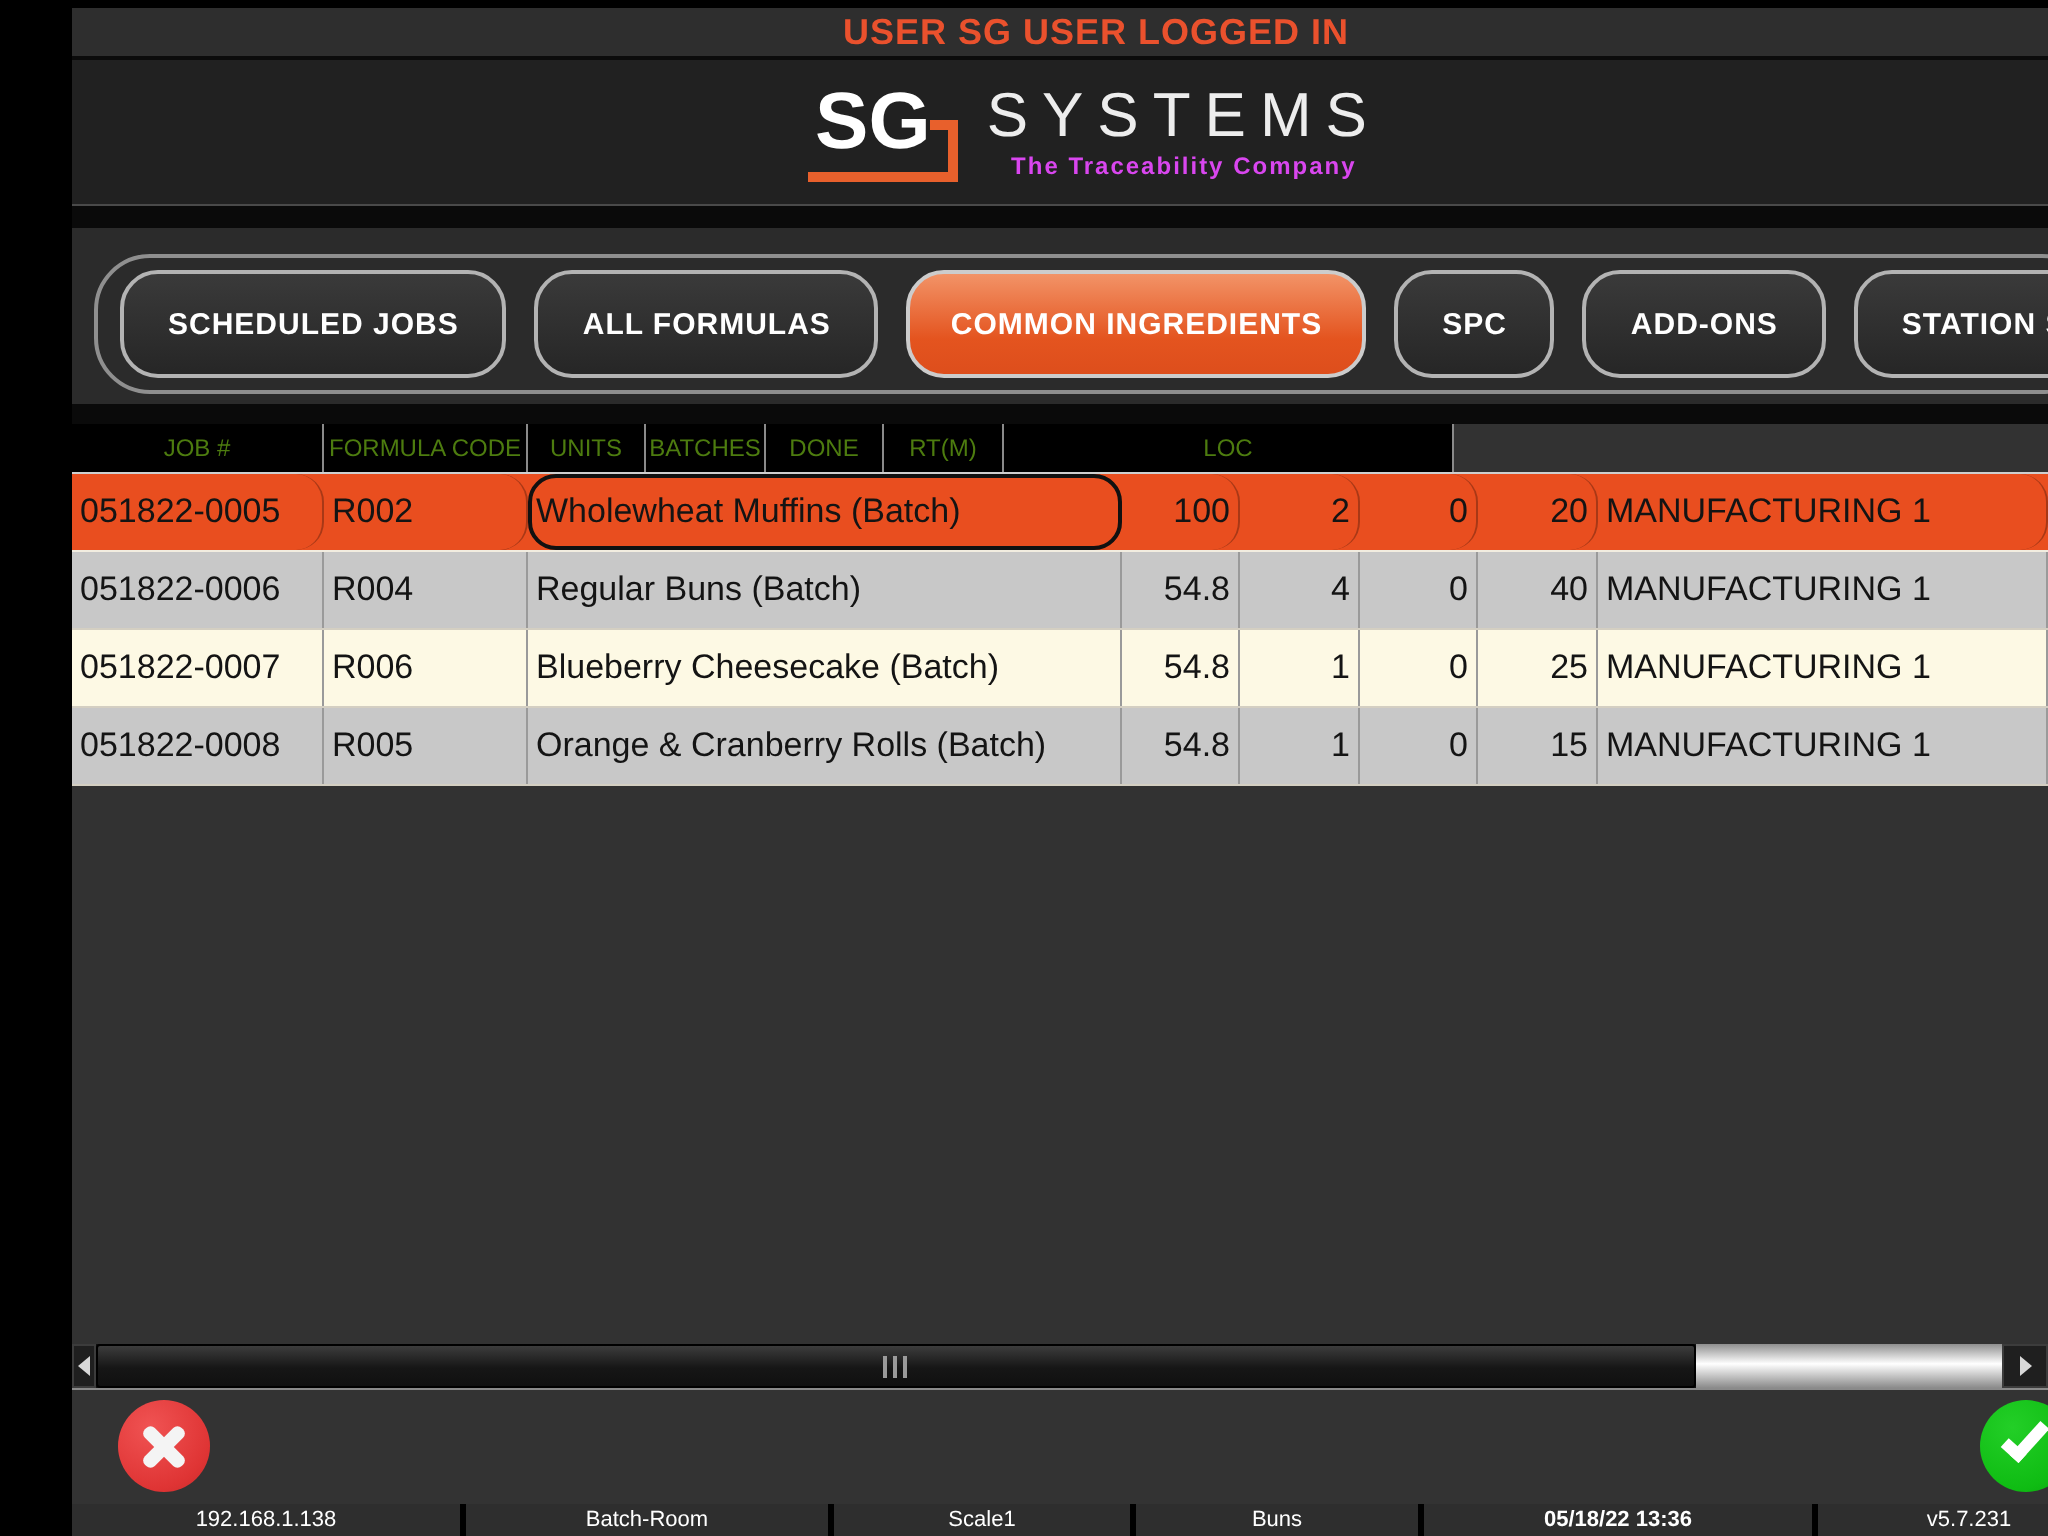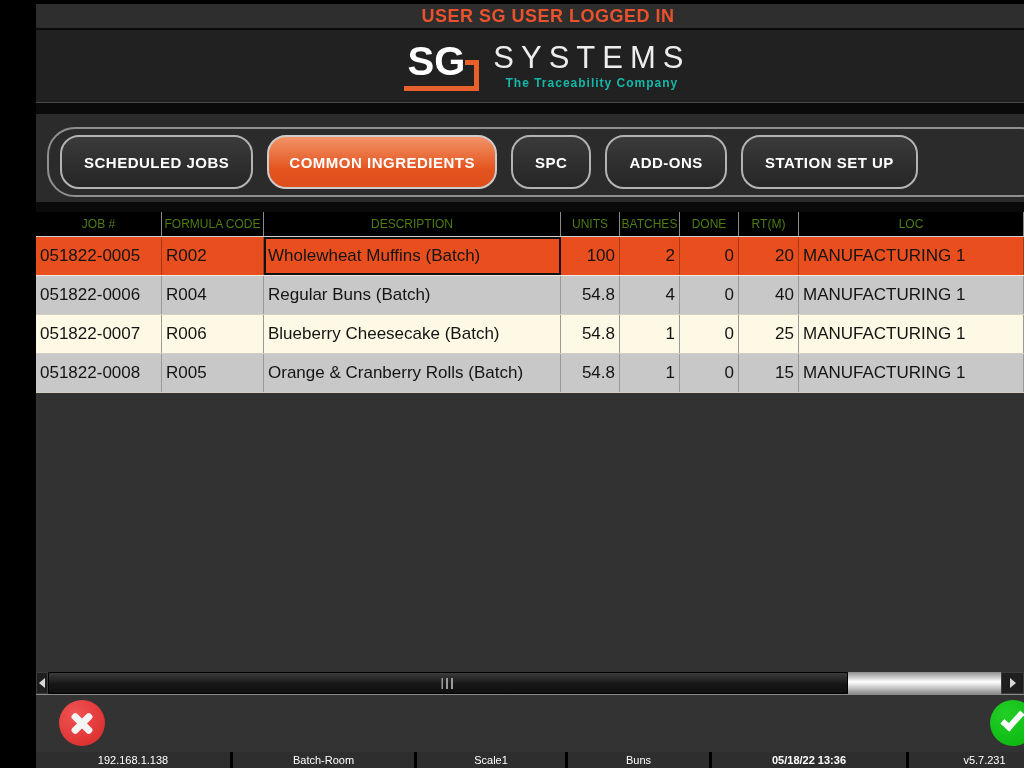--- a/index.html
+++ b/index.html
@@ -18,21 +18,21 @@
     background:#212121; border-bottom:1px solid #4a4a4a;
     display:flex; align-items:center; justify-content:center; gap:12px; }
   .logo-sg { position:relative; color:#fff; font-size:40px; font-weight:bold; line-height:1;
     padding:0 16px 10px 2px; }
   .logo-sg::after { content:""; position:absolute; left:-2px; right:2px; bottom:0; height:26px;
     border-bottom:5px solid #e8602c; border-right:5px solid #e8602c; }
   .logo-sg::before { content:""; position:absolute; right:2px; bottom:26px; width:14px; height:5px;
     background:#e8602c; }
   .logo-text { display:flex; flex-direction:column; align-items:center; }
   .logo-name { color:#ededed; font-size:31px; font-weight:400; letter-spacing:7px; line-height:1.05; }
-  .logo-tagline { color:#14b8a6; font-size:12px; font-weight:bold; letter-spacing:1px; margin-top:2px; }
+  .logo-tagline { color:#d946ef; font-size:12px; font-weight:bold; letter-spacing:1px; margin-top:2px; }
 
   
   .nav-bar { position:absolute; top:114px; left:0; width:1024px; height:98px; background:#2b2b2b; }
   .nav-frame { position:absolute; left:11px; top:13px; width:1002px; height:70px;
     border:2px solid #8f8f8f; border-radius:28px;
     display:flex; align-items:center; padding:0 11px; gap:14px; }
   .nav-btn { height:54px; border:2px solid #b3b3b3; border-radius:19px;
     background:linear-gradient(180deg,#3a3a3a 0%,#262626 100%);
     color:#fff; font-family:inherit; font-size:15px; font-weight:bold; letter-spacing:.5px;
     padding:0 22px; white-space:nowrap; cursor:pointer; }
@@ -46,21 +46,21 @@
   .grid-header-row { display:flex; height:25px; border-bottom:1px solid #cfcfcf; }
   .grid-header-cell { background:#000; color:#4d7c0f; font-size:12px;
     display:flex; align-items:center; justify-content:center;
     border-right:1px solid #8a8a8a; overflow:hidden; white-space:nowrap;text-align:right; }
   .grid-row { display:flex; height:39px; border-bottom:1px solid #d4cfc2; cursor:default; }
   .grid-row.ivory { background:#fdf9e4; }
   .grid-row.gray  { background:#c8c8c8; }
   .grid-row.selected { background:#e94e1f; border-bottom:1px solid #f2ede0; }
   .grid-cell { color:#141414; font-size:17px; line-height:38px; padding:0 4px;
     border-right:1px solid #9a9a9a; overflow:hidden; white-space:nowrap; }
-  .grid-row.selected .grid-cell { border-right:1px solid rgba(0,0,0,.28); }
+  .grid-row.selected .grid-cell { border-right:1px solid rgba(0,0,0,.28);border-radius:14px; }
   .grid-cell.focused { outline:2px solid #111; outline-offset:-2px; }
   .align-right { text-align:right; }
 
   
   .col-chooser { position:absolute; left:988px; top:10px; width:34px; height:26px;
     background:#2b2b2b; border:1px solid #b9b9b9; display:flex; align-items:center; justify-content:center;
     cursor:pointer; }
 
   
   .vscroll { position:absolute; left:988px; top:39px; width:34px; height:437px; display:flex; flex-direction:column; }
@@ -117,33 +117,33 @@
     <div class="logo-sg">SG</div>
     <div class="logo-text">
       <div class="logo-name">SYSTEMS</div>
       <div class="logo-tagline">The Traceability Company</div>
     </div>
   </div>
 
   <div class="nav-bar">
     <div class="nav-frame">
         <button class="nav-btn">SCHEDULED JOBS</button>
+        <button class="nav-btn">ALL FORMULAS</button>
         <button class="nav-btn active">COMMON INGREDIENTS</button>
         <button class="nav-btn">SPC</button>
         <button class="nav-btn">ADD-ONS</button>
         <button class="nav-btn">STATION SET UP</button>
       </div>
   </div>
 
   <div class="grid-region">
     <div class="grid-body">
       <div class="grid-header-row">
           <div class="grid-header-cell" style="width: 126px;">JOB #</div>
           <div class="grid-header-cell" style="width: 102px;">FORMULA CODE</div>
-          <div class="grid-header-cell" style="width: 297px;">DESCRIPTION</div>
           <div class="grid-header-cell" style="width: 59px;">UNITS</div>
           <div class="grid-header-cell" style="width: 60px;">BATCHES</div>
           <div class="grid-header-cell" style="width: 59px;">DONE</div>
           <div class="grid-header-cell" style="width: 60px;">RT(M)</div>
           <div class="grid-header-cell" style="width: 225px;">LOC</div>
         </div>
       <div>
           <div class="grid-row selected">
             <div class="grid-cell" style="width: 126px;">051822-0005</div>
             <div class="grid-cell" style="width: 102px;">R002</div>

